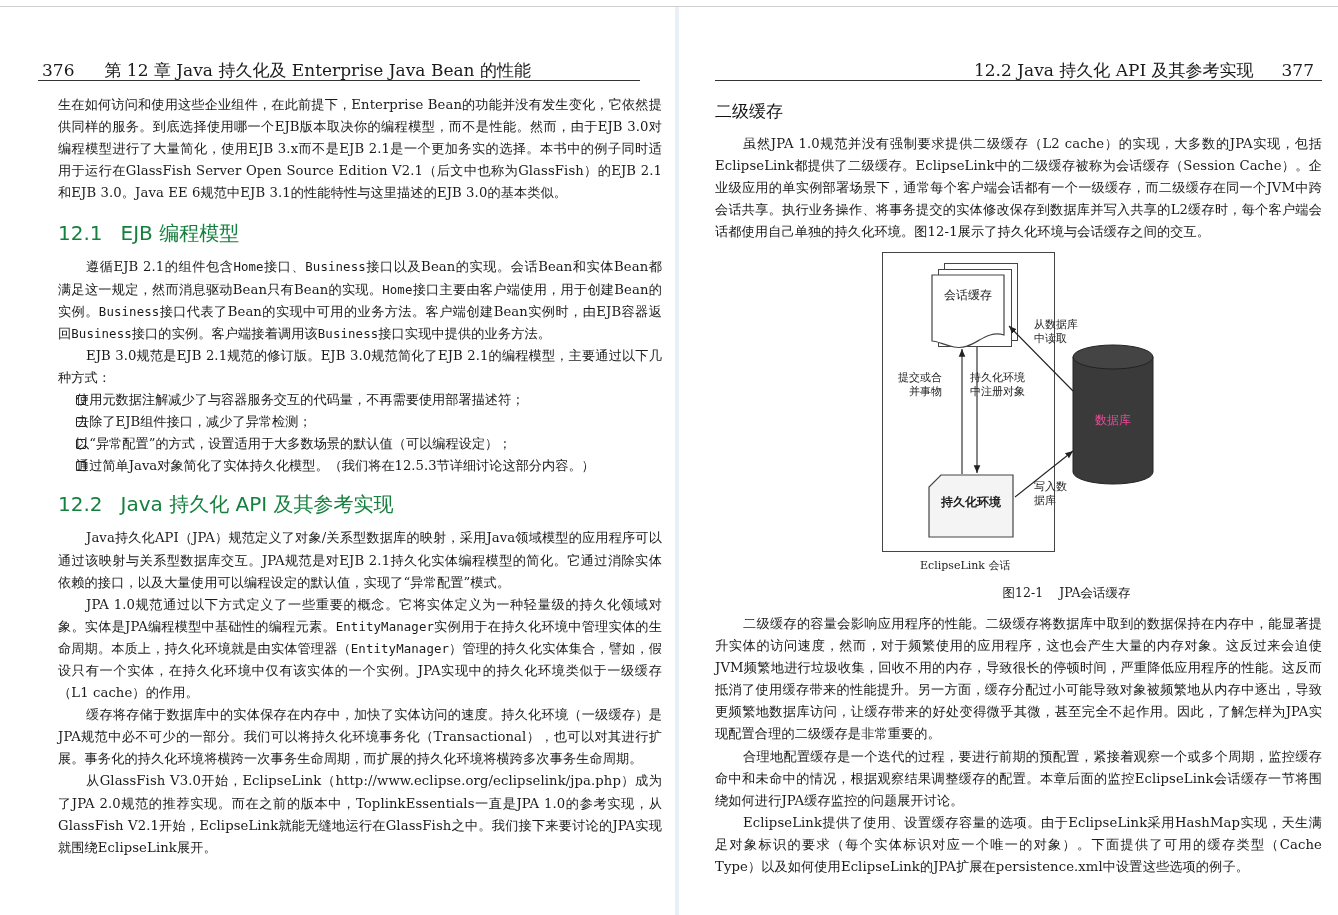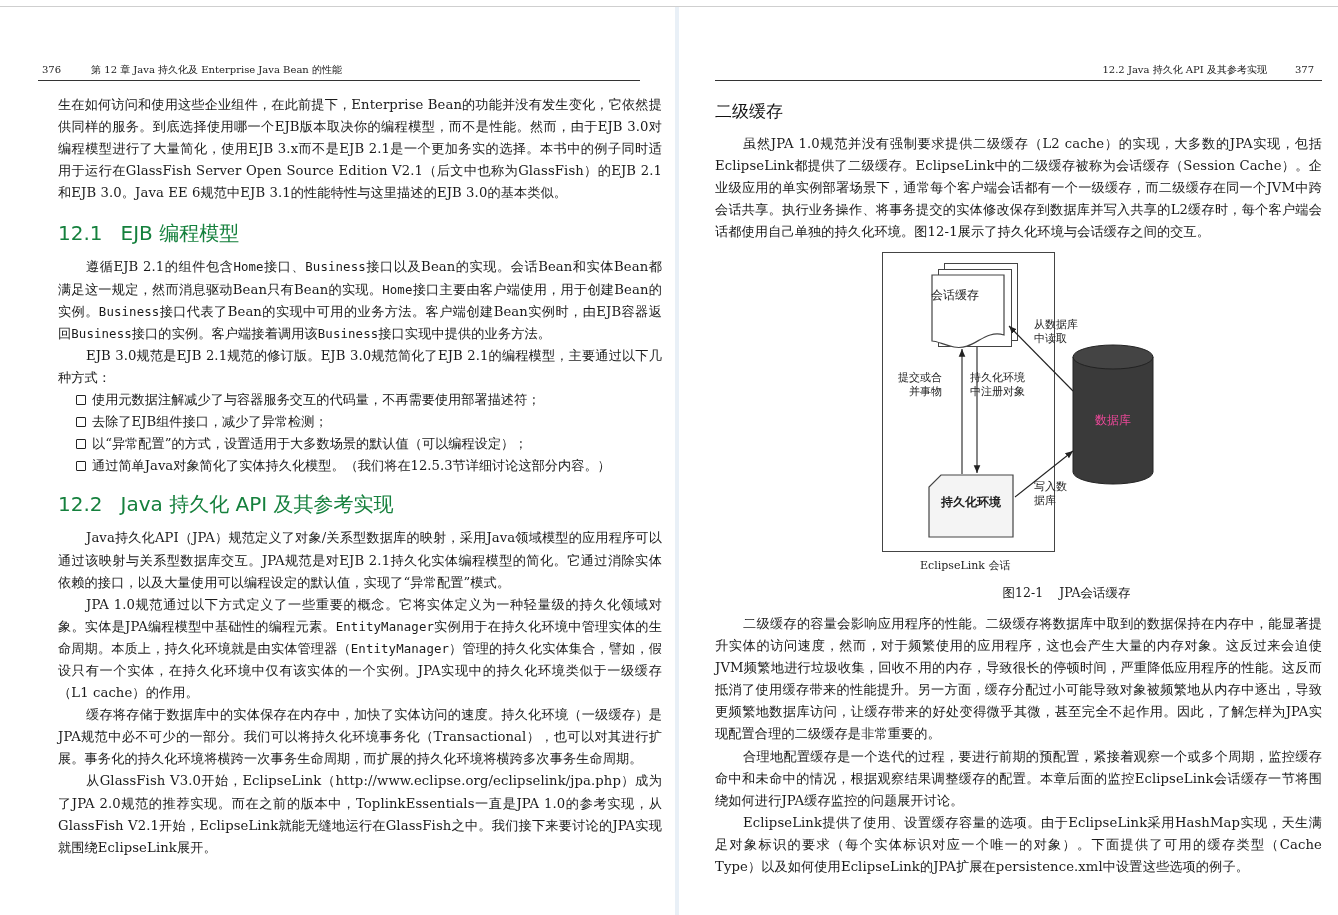--- a/index.html
+++ b/index.html
@@ -10,21 +10,21 @@
     color:#1a1a1a;
   }
   .topbar { position:absolute; left:0; top:0; width:1338px; height:6px; background:#fff; border-bottom:1px solid #cfcfcf; }
   .gutter { position:absolute; left:675px; top:7px; width:4px; height:908px; background:#e9f0f7; }
   .page { position:absolute; top:7px; height:908px; }
   .page.left { left:0; width:675px; }
   .page.right { left:679px; width:659px; }
 
   .runhead {
     position:absolute; top:53px; height:20px;
-    font-size:10px; line-height:20px;
+    font-size:17px; line-height:20px;
     border-bottom:1.5px solid #333;
   }
   .left .runhead { left:38px; width:602px; }
   .right .runhead { left:36px; width:607px; text-align:right; }
   .runhead .pn { display:inline-block; }
   .left .runhead .pn { margin-left:4px; margin-right:30px; }
   .right .runhead .pn { margin-left:28px; margin-right:8px; }
 
   .content { position:absolute; }
   .left .content { left:38px; top:87px; width:604px;margin-left:20px; }
@@ -38,34 +38,34 @@
   h2 {
     margin:0; font-family:"DejaVu Sans","Liberation Sans",sans-serif;
     font-weight:normal; font-size:20px; line-height:30px; color:#15803d;
   }
   h2 .num { margin-right:18px; }
   h3 {
     margin:0; font-family:"DejaVu Sans","Liberation Sans",sans-serif;
     font-weight:normal; font-size:17px; line-height:24px; color:#111;
   }
   ul.bul { list-style:none; margin:0; padding:0 0 0 18px; }
-  ul.bul li { font-size:13.2px; line-height:22.1px; position:relative; padding-left:16px; }
+  ul.bul li { font-size:13.2px; line-height:22.1px; position:relative; }
   ul.bul li .box {
     position:absolute; left:0; top:6px; width:8px; height:8px; border:1.6px solid #222; border-radius:1px;
   }
   .mono { font-family:"DejaVu Sans Mono","Liberation Mono",monospace; font-size:12.4px; }
 
   
   .figure { position:absolute; left:0; top:0; width:659px; height:908px; pointer-events:none; }
   .figure * { pointer-events:auto; }
   .fig-frame { position:absolute; left:203px; top:245px; width:171px; height:298px; border:1.2px solid #444; }
   .doc { position:absolute; background:#fff; border:1.2px solid #444; }
   .doc.d3 { left:265px; top:256px; width:72px; height:76px; }
   .doc.d2 { left:259px; top:262px; width:72px; height:76px; }
-  .doc-label { position:absolute; left:240px; top:280px; width:72px; text-align:center; font-size:12px; }
+  .doc-label { position:absolute; left:253px; top:280px; width:72px; text-align:center; font-size:12px; }
   .env-label { position:absolute; left:250px; top:487px; width:84px; text-align:center; font-size:12px; font-weight:bold; }
   .fig-text { position:absolute; font-size:11px; line-height:14px; color:#222; }
   .db-label { position:absolute; left:394px; top:405px; width:80px; text-align:center; font-size:12px; color:#ec4899; }
   .fig-session { position:absolute; left:241px; top:551px; font-size:11px; }
   .fig-caption { position:absolute; left:0; width:775px; top:578px; text-align:center; font-size:12.5px; }
   .fig-caption .sep { display:inline-block; width:16px; }
 
   .lower { position:absolute; left:36px; top:606px; width:607px; }
 </style>
 </head>

